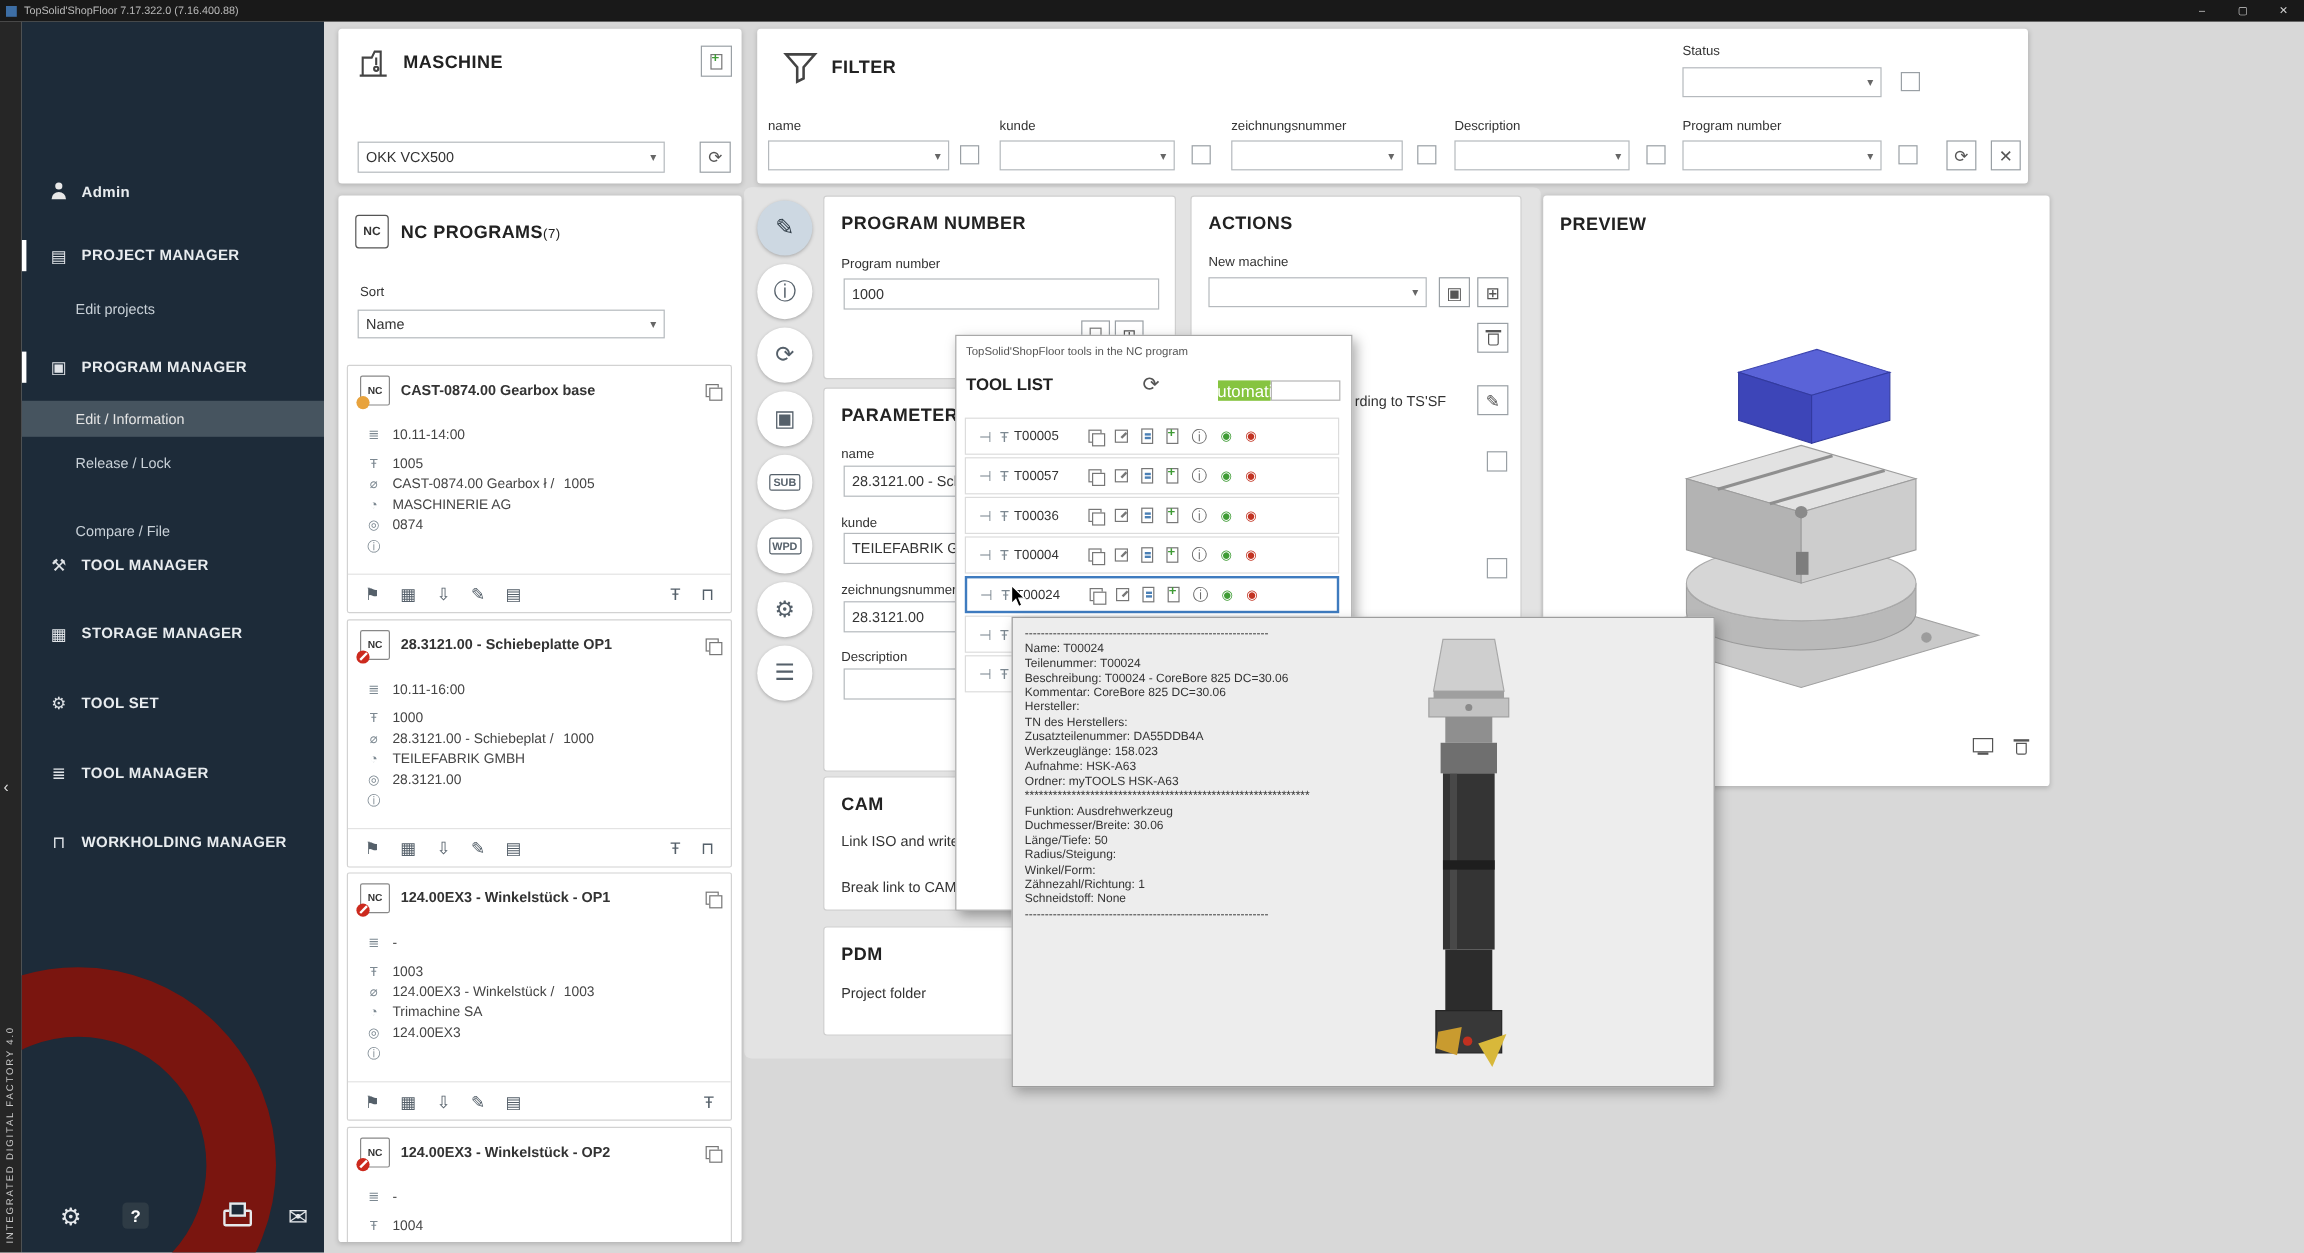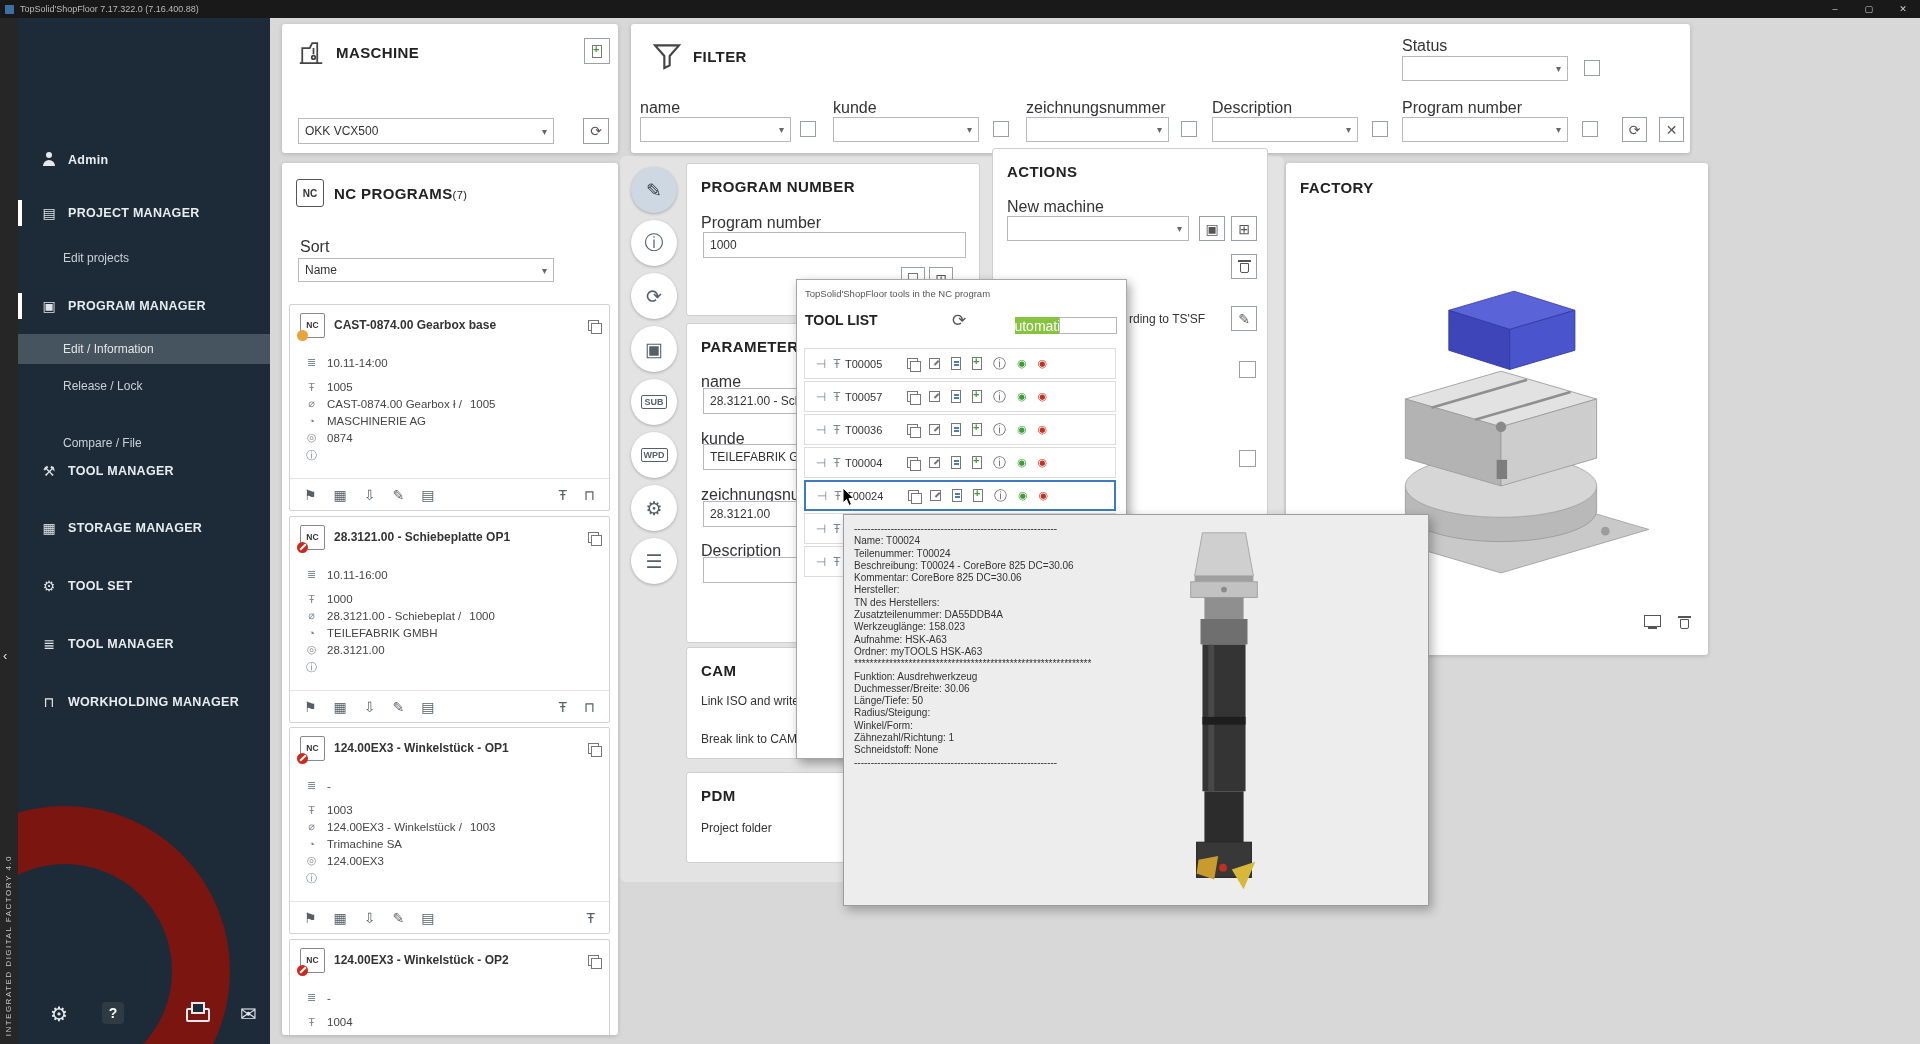--- a/index.html
+++ b/index.html
@@ -38,21 +38,21 @@
 .hbox{width:22px;height:22px;background:#2e3b45;border-radius:4px;color:#fff;font-size:14px;font-weight:bold;display:flex;align-items:center;justify-content:center}
 .ic-printer{position:relative;display:inline-block;width:24px;height:20px}
 .ic-printer::before{content:"";position:absolute;left:0;right:0;top:6px;height:10px;border:2px solid #e6e9ec;border-radius:2px}
 .ic-printer::after{content:"";position:absolute;left:5px;right:5px;top:0;height:8px;border:2px solid #e6e9ec;background:#1d2b39}
 
 
 .panel{position:absolute;background:#fff;border-radius:3px;box-shadow:0 1px 4px rgba(0,0,0,.18)}
 .subpanel{position:absolute;background:#fff;border:1px solid #cfcfcf;border-radius:3px}
 .backdrop{position:absolute;left:620px;top:156px;width:664px;height:726px;background:#e3e3e3;border-radius:6px}
 .ptitle{position:absolute;font-size:15px;font-weight:bold;color:#222;letter-spacing:.4px}
-.lbl{position:absolute;font-size:16px;color:#333}
+.lbl{position:absolute;font-size:11px;color:#333}
 .inp{position:absolute;border:1px solid #b5b9bd;background:#fff;font-size:12px;color:#333;padding:0 6px;display:flex;align-items:center;overflow:hidden;white-space:nowrap}
 .dd{position:absolute;border:1px solid #b5b9bd;background:#fff;font-size:12px;color:#333;padding:0 6px;display:flex;align-items:center;justify-content:space-between;overflow:hidden}
 .chev{color:#666;font-size:10px;flex:none}
 .cb{position:absolute;width:16px;height:16px;border:1px solid #9aa0a5;background:#fff}
 .ibtn{position:absolute;border:1px solid #9aa0a5;background:#fff;display:flex;align-items:center;justify-content:center;color:#555;font-size:14px}
 .ic-trash{position:relative;display:inline-block;width:11px;height:13px}
 .ic-trash::before{content:"";position:absolute;left:1px;right:1px;top:3px;bottom:0;border:1.5px solid #555;border-radius:0 0 2px 2px}
 .ic-trash::after{content:"";position:absolute;left:-1px;right:-1px;top:0;height:2px;background:#555}
 .ic-monitor{position:relative;display:inline-block;width:17px;height:14px}
 .ic-monitor::before{content:"";position:absolute;left:0;right:0;top:0;height:10px;border:1.5px solid #555}
@@ -465,40 +465,40 @@
     <span class="ptitle" style="left:14px;top:14px">CAM</span>
     <span class="lbl" style="left:14px;top:46px;font-size:12px">Link ISO and write</span>
     <span class="lbl" style="left:14px;top:84px;font-size:12px">Break link to CAM</span>
   </div>
 
   <div class="subpanel" style="left:686px;top:772px;width:294px;height:91px">
     <span class="ptitle" style="left:14px;top:14px">PDM</span>
     <span class="lbl" style="left:14px;top:48px;font-size:12px">Project folder</span>
   </div>
 
-  <div class="subpanel" style="left:992px;top:148px;width:276px;height:434px">
+  <div class="subpanel" style="left:992px;top:163px;width:276px;height:434px">
     <span class="ptitle" style="left:14px;top:14px">ACTIONS</span>
     <span class="lbl" style="left:14px;top:49px">New machine</span>
     <div class="dd" style="left:14px;top:67px;width:182px;height:25px">
         <span></span>
         <span class="chev">▾</span>
       </div>
     <span class="ibtn" style="left:206px;top:67px;width:26px;height:25px">▣</span>
     <span class="ibtn" style="left:238px;top:67px;width:26px;height:25px">⊞</span>
     <span class="ibtn" style="left:238px;top:105px;width:26px;height:25px">
         <span class="ic-trash"></span>
       </span>
     <span class="lbl" style="left:136px;top:163px;font-size:12px">rding to TS'SF</span>
     <span class="ibtn" style="left:238px;top:157px;width:26px;height:25px">✎</span>
     <span class="cb" style="left:246px;top:212px;width:17px;height:17px"></span>
     <span class="cb" style="left:246px;top:301px;width:17px;height:17px"></span>
   </div>
 
   <div class="panel" style="left:1286px;top:163px;width:422px;height:492px">
-    <span class="ptitle" style="left:14px;top:16px">FACTORY</span>
+    <span class="ptitle" style="left:14px;top:16px">PREVIEW</span>
     <svg style="position:absolute;left:20px;top:36px" width="390" height="400" viewBox="0 0 420 460">
       <polygon points="40,380 210,330 380,380 210,430" fill="#c9c9c9" stroke="#a0a0a0"></polygon>
       <circle cx="90" cy="382" r="5" fill="#9c9c9c"></circle>
         <circle cx="330" cy="382" r="5" fill="#9c9c9c"></circle>
       <path d="M100 330 A110 36 0 0 0 320 330 L320 358 A110 36 0 0 1 100 358 Z" fill="#b9b9b9" stroke="#9a9a9a"></path>
       <ellipse cx="210" cy="330" rx="110" ry="36" fill="#d6d6d6" stroke="#aaaaaa"></ellipse>
       <polygon points="100,230 210,198 320,230 210,262" fill="#e2e2e2" stroke="#9c9c9c"></polygon>
       <polygon points="100,230 210,262 210,330 100,298" fill="#b3b3b3" stroke="#9c9c9c"></polygon>
       <polygon points="320,230 210,262 210,330 320,298" fill="#cdcdcd" stroke="#9c9c9c"></polygon>
       <line x1="130" y1="240" x2="240" y2="208" stroke="#8f8f8f" stroke-width="3"></line>

